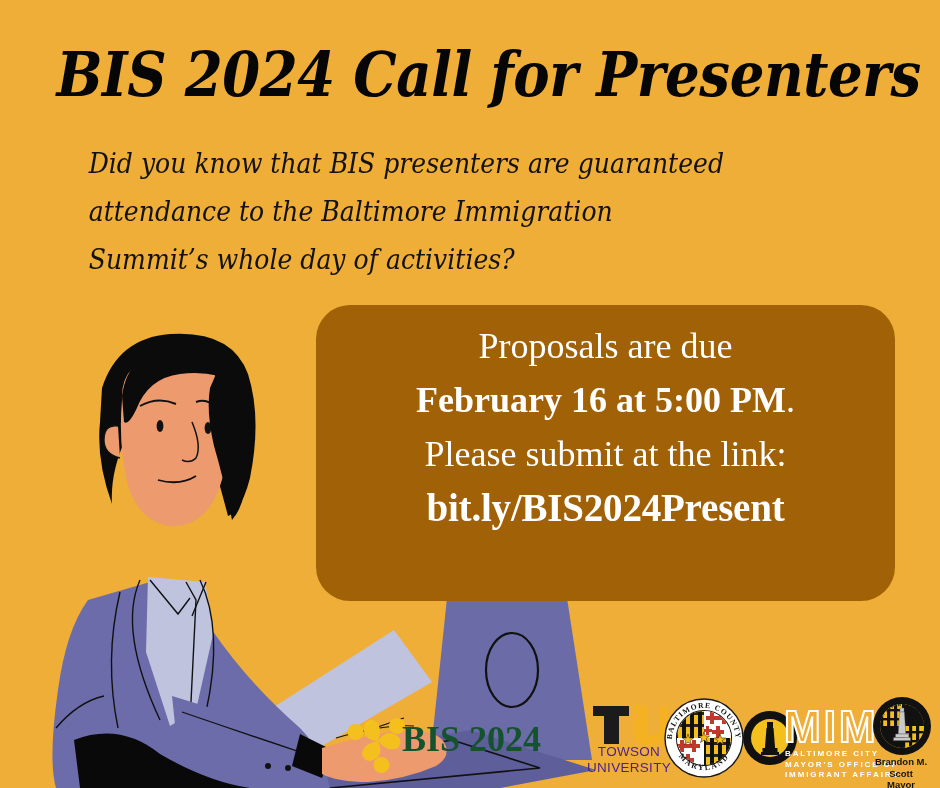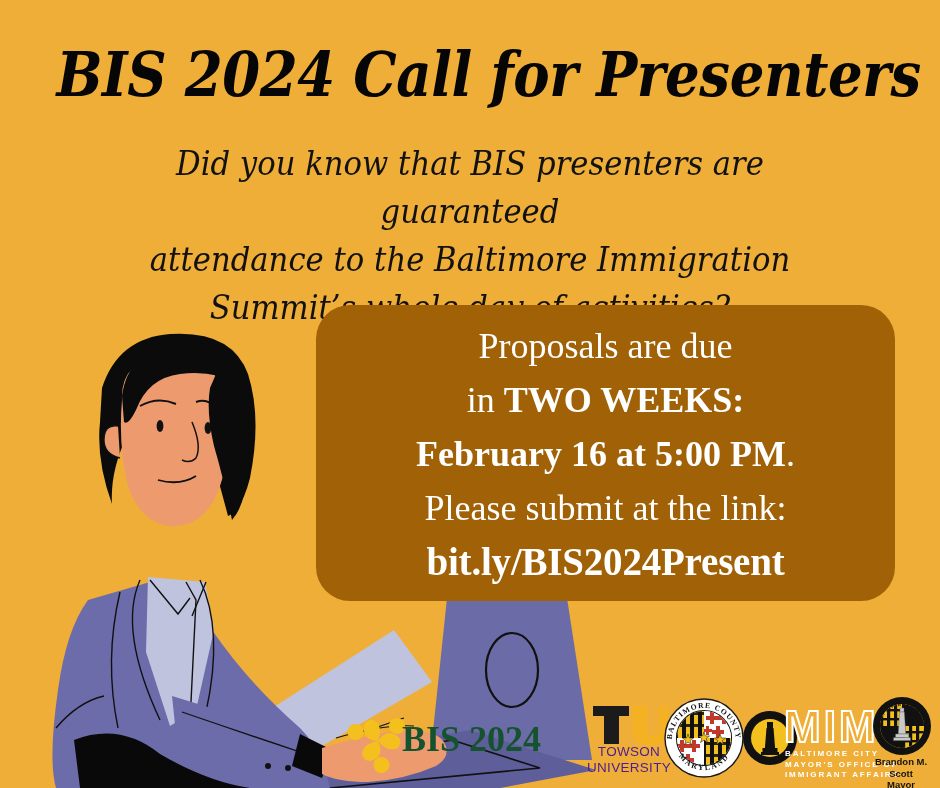--- a/index.html
+++ b/index.html
@@ -40,25 +40,25 @@
     transform-origin: center center;
     white-space: nowrap;
   }
 
   
   #subtitle {
     position: absolute;
     left: 60px;
     top: 140px;
     width: 820px;
-    text-align: center;
+    text-align: left;
     font-family: "DejaVu Serif", "Liberation Serif", serif;
     font-style: italic;
     font-weight: 400;
-    font-size: 33px;
+    font-size: 27px;
     line-height: 48px;
     color: #121212;
   }
   #subtitle .ln {
     display: block;
     transform: scaleX(0.93);
   }
 
   
   #callout {
@@ -282,21 +282,20 @@
 
       <g>
         <path d="M122 66 Q128 20 178 14 Q228 12 238 54 Q214 40 180 44 Q148 48 136 80 Q128 96 124 92 Z" fill="#0B0B0B"></path>
         <path d="M216 44 Q244 70 246 132 Q248 172 232 190 Q224 150 214 116 Q206 82 210 58 Z" fill="#0B0B0B"></path>
       </g>
     </svg>
   </div>
 
   <div id="callout">
     <span class="cline l1">Proposals are due</span>
-    <span class="cline l2"><span class="n">in </span><span class="b">TWO WEEKS:</span></span>
     <span class="cline l3"><span class="b">February 16 at 5:00 PM</span><span class="n">.</span></span>
     <span class="cline l4">Please submit at the link:</span>
     <span class="cline l5">bit.ly/BIS2024Present</span>
   </div>
 
   <div id="logos">
 
     <div class="logo-block" id="bis-logo">
       <div class="bis-mark">
         <svg width="76" height="76" viewBox="0 0 76 76" xmlns="http://www.w3.org/2000/svg">

